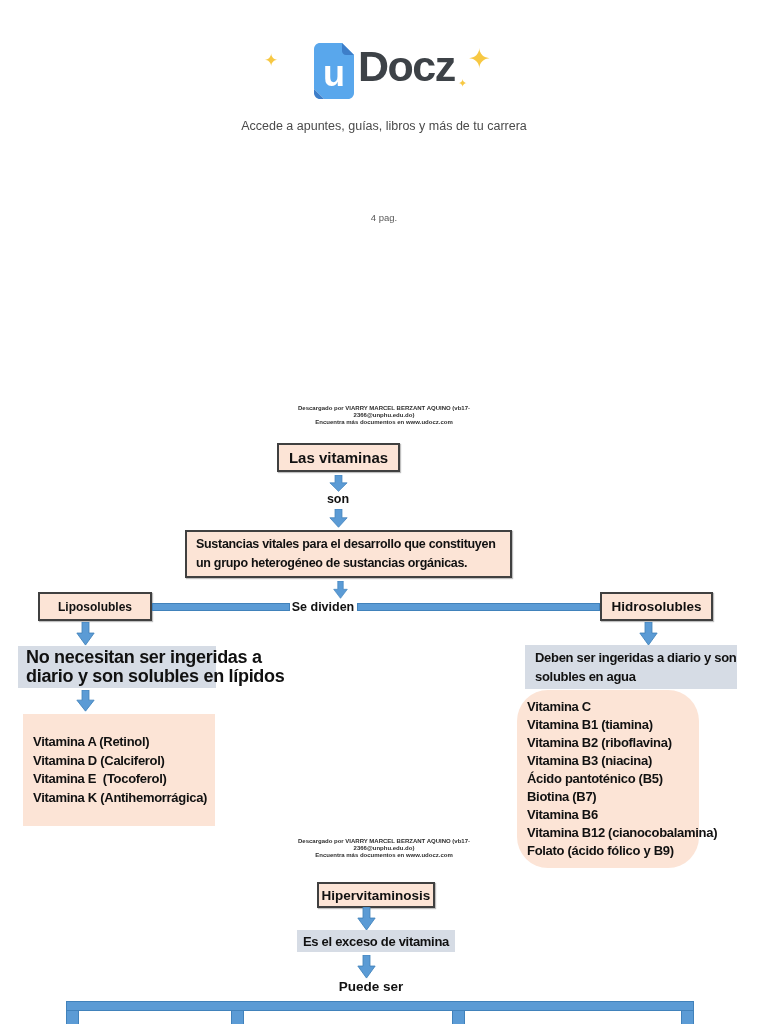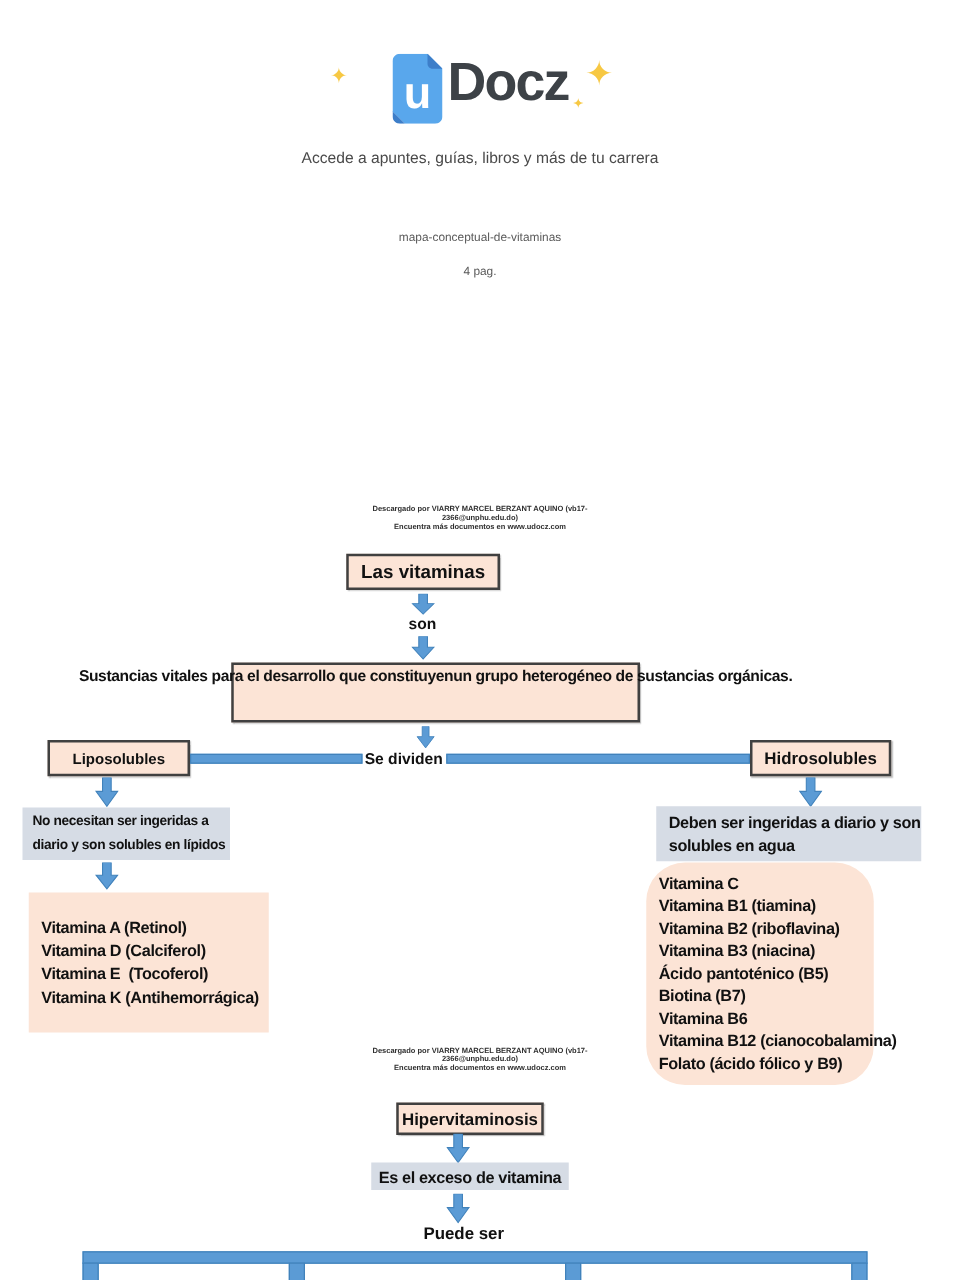--- a/index.html
+++ b/index.html
@@ -47,21 +47,20 @@
     </svg>
   </div>
 
   <div class="abs logo-word" style="left:358px;top:42px;">Docz</div>
 
   <div class="abs sparkle" style="left:468px;top:46px;font-size:27px;">✦</div>
   <div class="abs sparkle" style="left:458px;top:78px;font-size:11px;">✦</div>
 
   <div class="abs ctr tagline" style="top:119px;">Accede a apuntes, guías, libros y más de tu carrera</div>
 
-  <div class="abs ctr meta" style="top:185px;">mapa-conceptual-de-vitaminas</div>
 
   <div class="abs ctr meta" style="top:212px;">4 pag.</div>
 
   <div class="abs ctr wm" style="top:405px;">
     <div>Descargado por VIARRY MARCEL BERZANT AQUINO (vb17-</div>
     <div>2366@unphu.edu.do)</div>
     <div>Encuentra más documentos en www.udocz.com</div>
   </div>
 
   <div class="abs box peach-b" style="left:277px;top:443px;width:123px;height:29px;font-size:15px;">Las vitaminas</div>
@@ -69,21 +68,21 @@
   <svg class="arr abs" style="left:329px;top:475px;" width="19" height="17" viewBox="0 0 22 26" preserveAspectRatio="none">
     <polygon points="7,0 15,0 15,12 21,12 11,25 1,12 7,12" fill="#5b9bd5" stroke="#4182bb" stroke-width="1"></polygon>
     </svg>
 
   <div class="abs lbl" style="left:308px;top:492px;width:60px;font-size:12.5px;">son</div>
 
   <svg class="arr abs" style="left:329px;top:509px;" width="19" height="19" viewBox="0 0 22 26" preserveAspectRatio="none">
     <polygon points="7,0 15,0 15,12 21,12 11,25 1,12 7,12" fill="#5b9bd5" stroke="#4182bb" stroke-width="1"></polygon>
     </svg>
 
-  <div class="abs box peach-b lines" style="left:185px;top:530px;width:327px;height:48px;font-size:12.5px;line-height:19px;flex-direction:row;align-items:flex-start;padding:0 9px;letter-spacing:-0.3px;">
+  <div class="abs box peach-b lines" style="left:185px;top:530px;width:327px;height:48px;font-size:12.5px;line-height:19px;flex-direction:column;align-items:flex-start;padding:0 9px;letter-spacing:-0.3px;">
       <div class="li">Sustancias vitales para el desarrollo que constituyen</div>
       <div class="li">un grupo heterogéneo de sustancias orgánicas.</div>
     </div>
 
   <svg class="arr abs" style="left:333px;top:581px;" width="15" height="18" viewBox="0 0 22 26" preserveAspectRatio="none">
     <polygon points="7,0 15,0 15,12 21,12 11,25 1,12 7,12" fill="#5b9bd5" stroke="#4182bb" stroke-width="1"></polygon>
     </svg>
 
   <div class="abs box peach-b" style="left:38px;top:592px;width:114px;height:29px;font-size:12px;">Liposolubles</div>
 
@@ -92,21 +91,21 @@
   <div class="abs lbl" style="left:288px;top:600px;width:70px;font-size:12.5px;">Se dividen</div>
 
   <div class="abs hbar" style="left:357px;top:603px;width:243px;height:8px;"></div>
 
   <div class="abs box peach-b" style="left:600px;top:592px;width:113px;height:29px;font-size:13.5px;">Hidrosolubles</div>
 
   <svg class="arr abs" style="left:76px;top:622px;" width="19" height="24" viewBox="0 0 22 26" preserveAspectRatio="none">
     <polygon points="7,0 15,0 15,12 21,12 11,25 1,12 7,12" fill="#5b9bd5" stroke="#4182bb" stroke-width="1"></polygon>
     </svg>
 
-  <div class="abs box grayb lines" style="left:18px;top:646px;width:166px;padding:2px 8px;font-size:11px;line-height:19px;letter-spacing:-0.3px;">
+  <div class="abs box grayb lines" style="left:18px;top:646px;width:198px;padding:2px 8px;font-size:18px;line-height:19px;letter-spacing:-0.3px;">
       <div class="li">No necesitan ser ingeridas a</div>
       <div class="li">diario y son solubles en lípidos</div>
     </div>
 
   <svg class="arr abs" style="left:76px;top:690px;" width="19" height="22" viewBox="0 0 22 26" preserveAspectRatio="none">
     <polygon points="7,0 15,0 15,12 21,12 11,25 1,12 7,12" fill="#5b9bd5" stroke="#4182bb" stroke-width="1"></polygon>
     </svg>
 
   <div class="abs box peach" style="left:23px;top:714px;width:192px;padding:19px 10px;font-size:13px;line-height:18.5px;letter-spacing:-0.3px;">
       <div class="li">Vitamina A (Retinol)</div>

